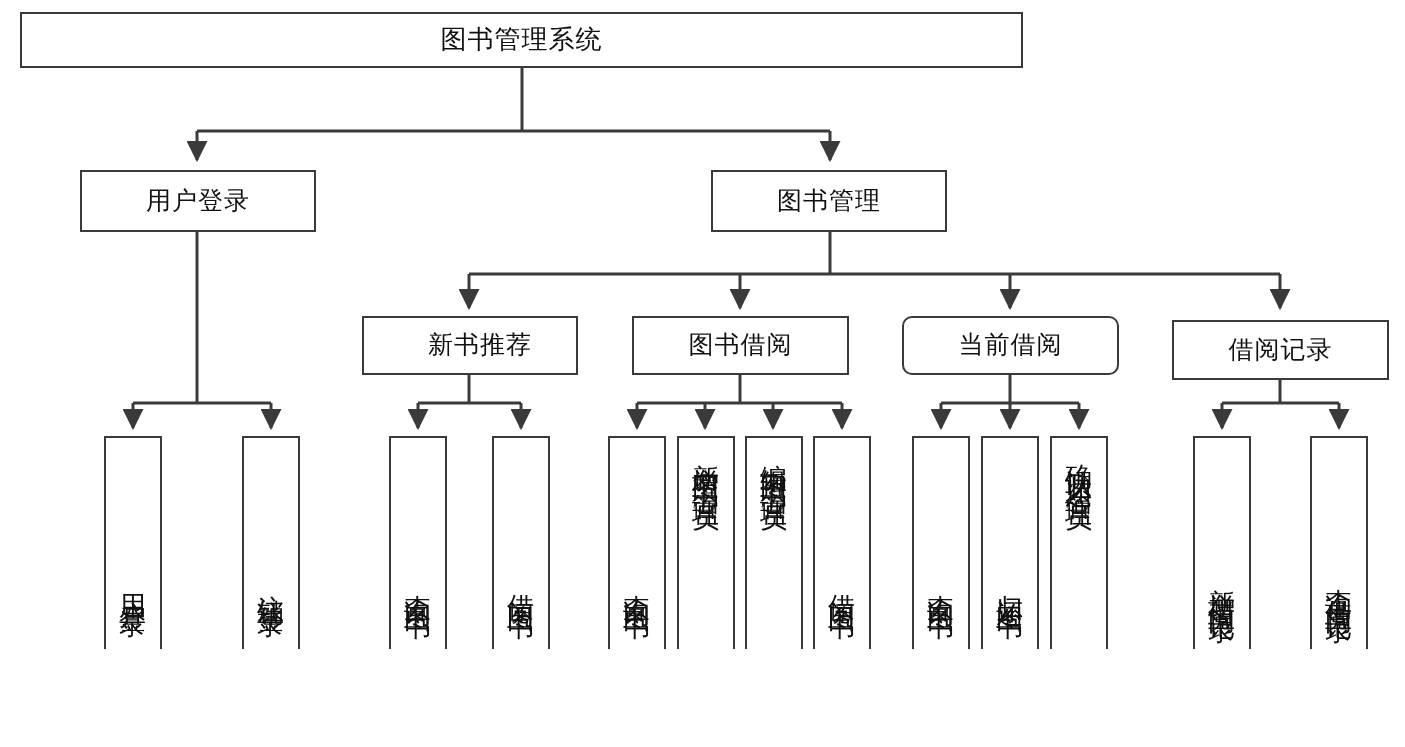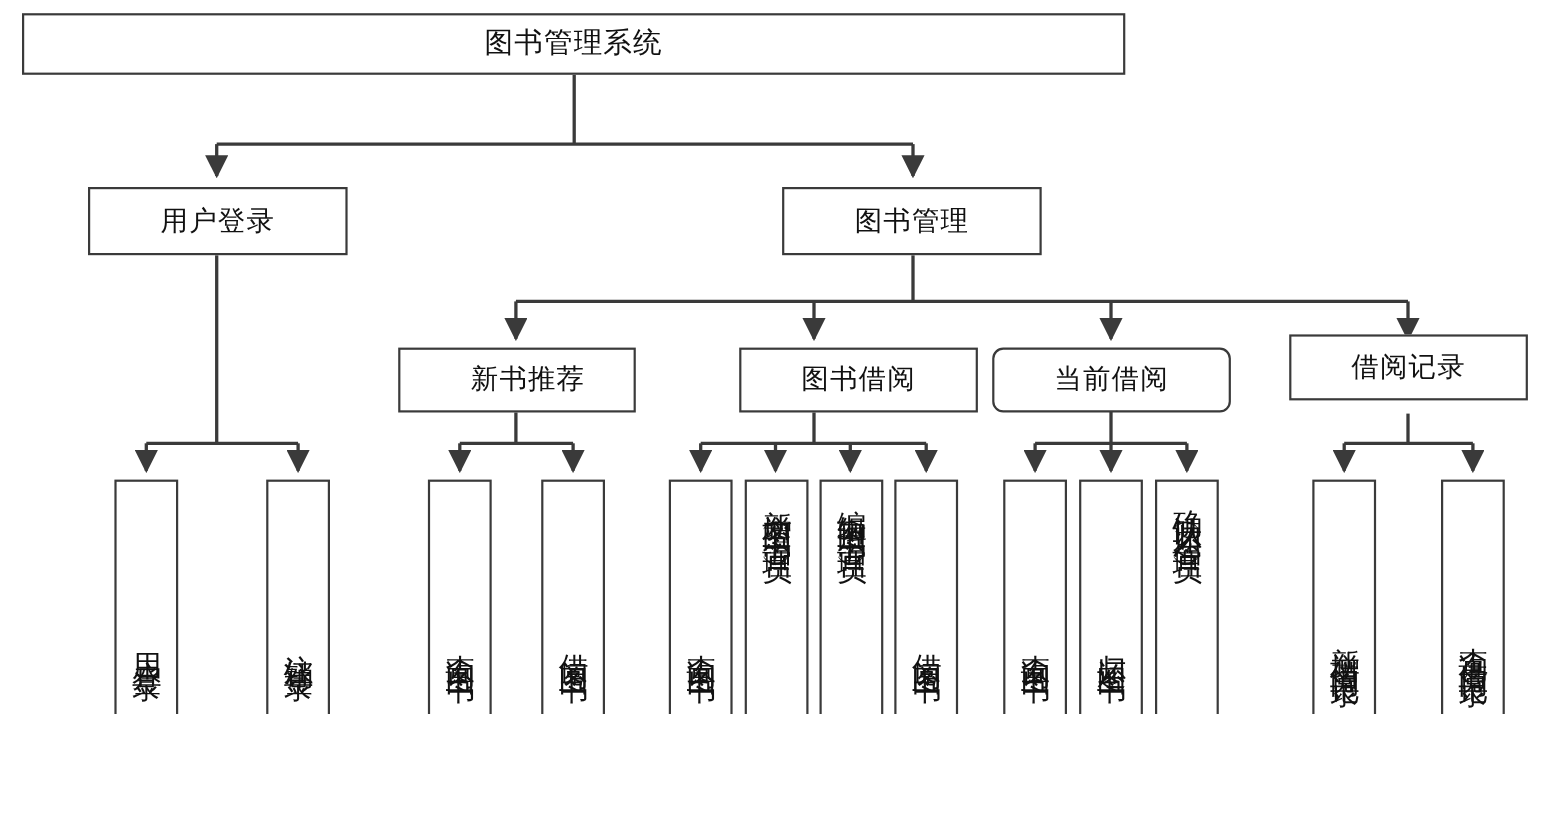--- a/index.html
+++ b/index.html
@@ -137,27 +137,27 @@
   <div class="node horiz" style="left:80px; top:170px; width:236px; height:62px;">
     <span class="lbl">用户登录</span>
   </div>
   <div class="node horiz" style="left:711px; top:170px; width:236px; height:62px;">
     <span class="lbl">图书管理</span>
   </div>
 
   <div class="node horiz" style="left:362px; top:316px; width:216px; height:59px;padding-left:20px;">
     <span class="lbl">新书推荐</span>
   </div>
-  <div class="node horiz" style="left:632px; top:316px; width:217px; height:59px;margin-left:40px;">
+  <div class="node horiz" style="left:632px; top:316px; width:217px; height:59px;">
     <span class="lbl">图书借阅</span>
   </div>
   <div class="node horiz" style="left:902px; top:316px; width:217px; height:59px;border-radius:10px;">
     <span class="lbl">当前借阅</span>
   </div>
-  <div class="node horiz" style="left:1172px; top:304px; width:217px; height:60px;">
+  <div class="node horiz" style="left:1172px; top:320px; width:217px; height:60px;">
     <span class="lbl">借阅记录</span>
   </div>
 
   <div class="node leaf" style="left:104px; top:436px; width:58px; height:298px;">
     <span class="lbl">用户登录</span>
   </div>
   <div class="node leaf" style="left:242px; top:436px; width:58px; height:298px;">
     <span class="lbl">注销登录</span>
   </div>
 

